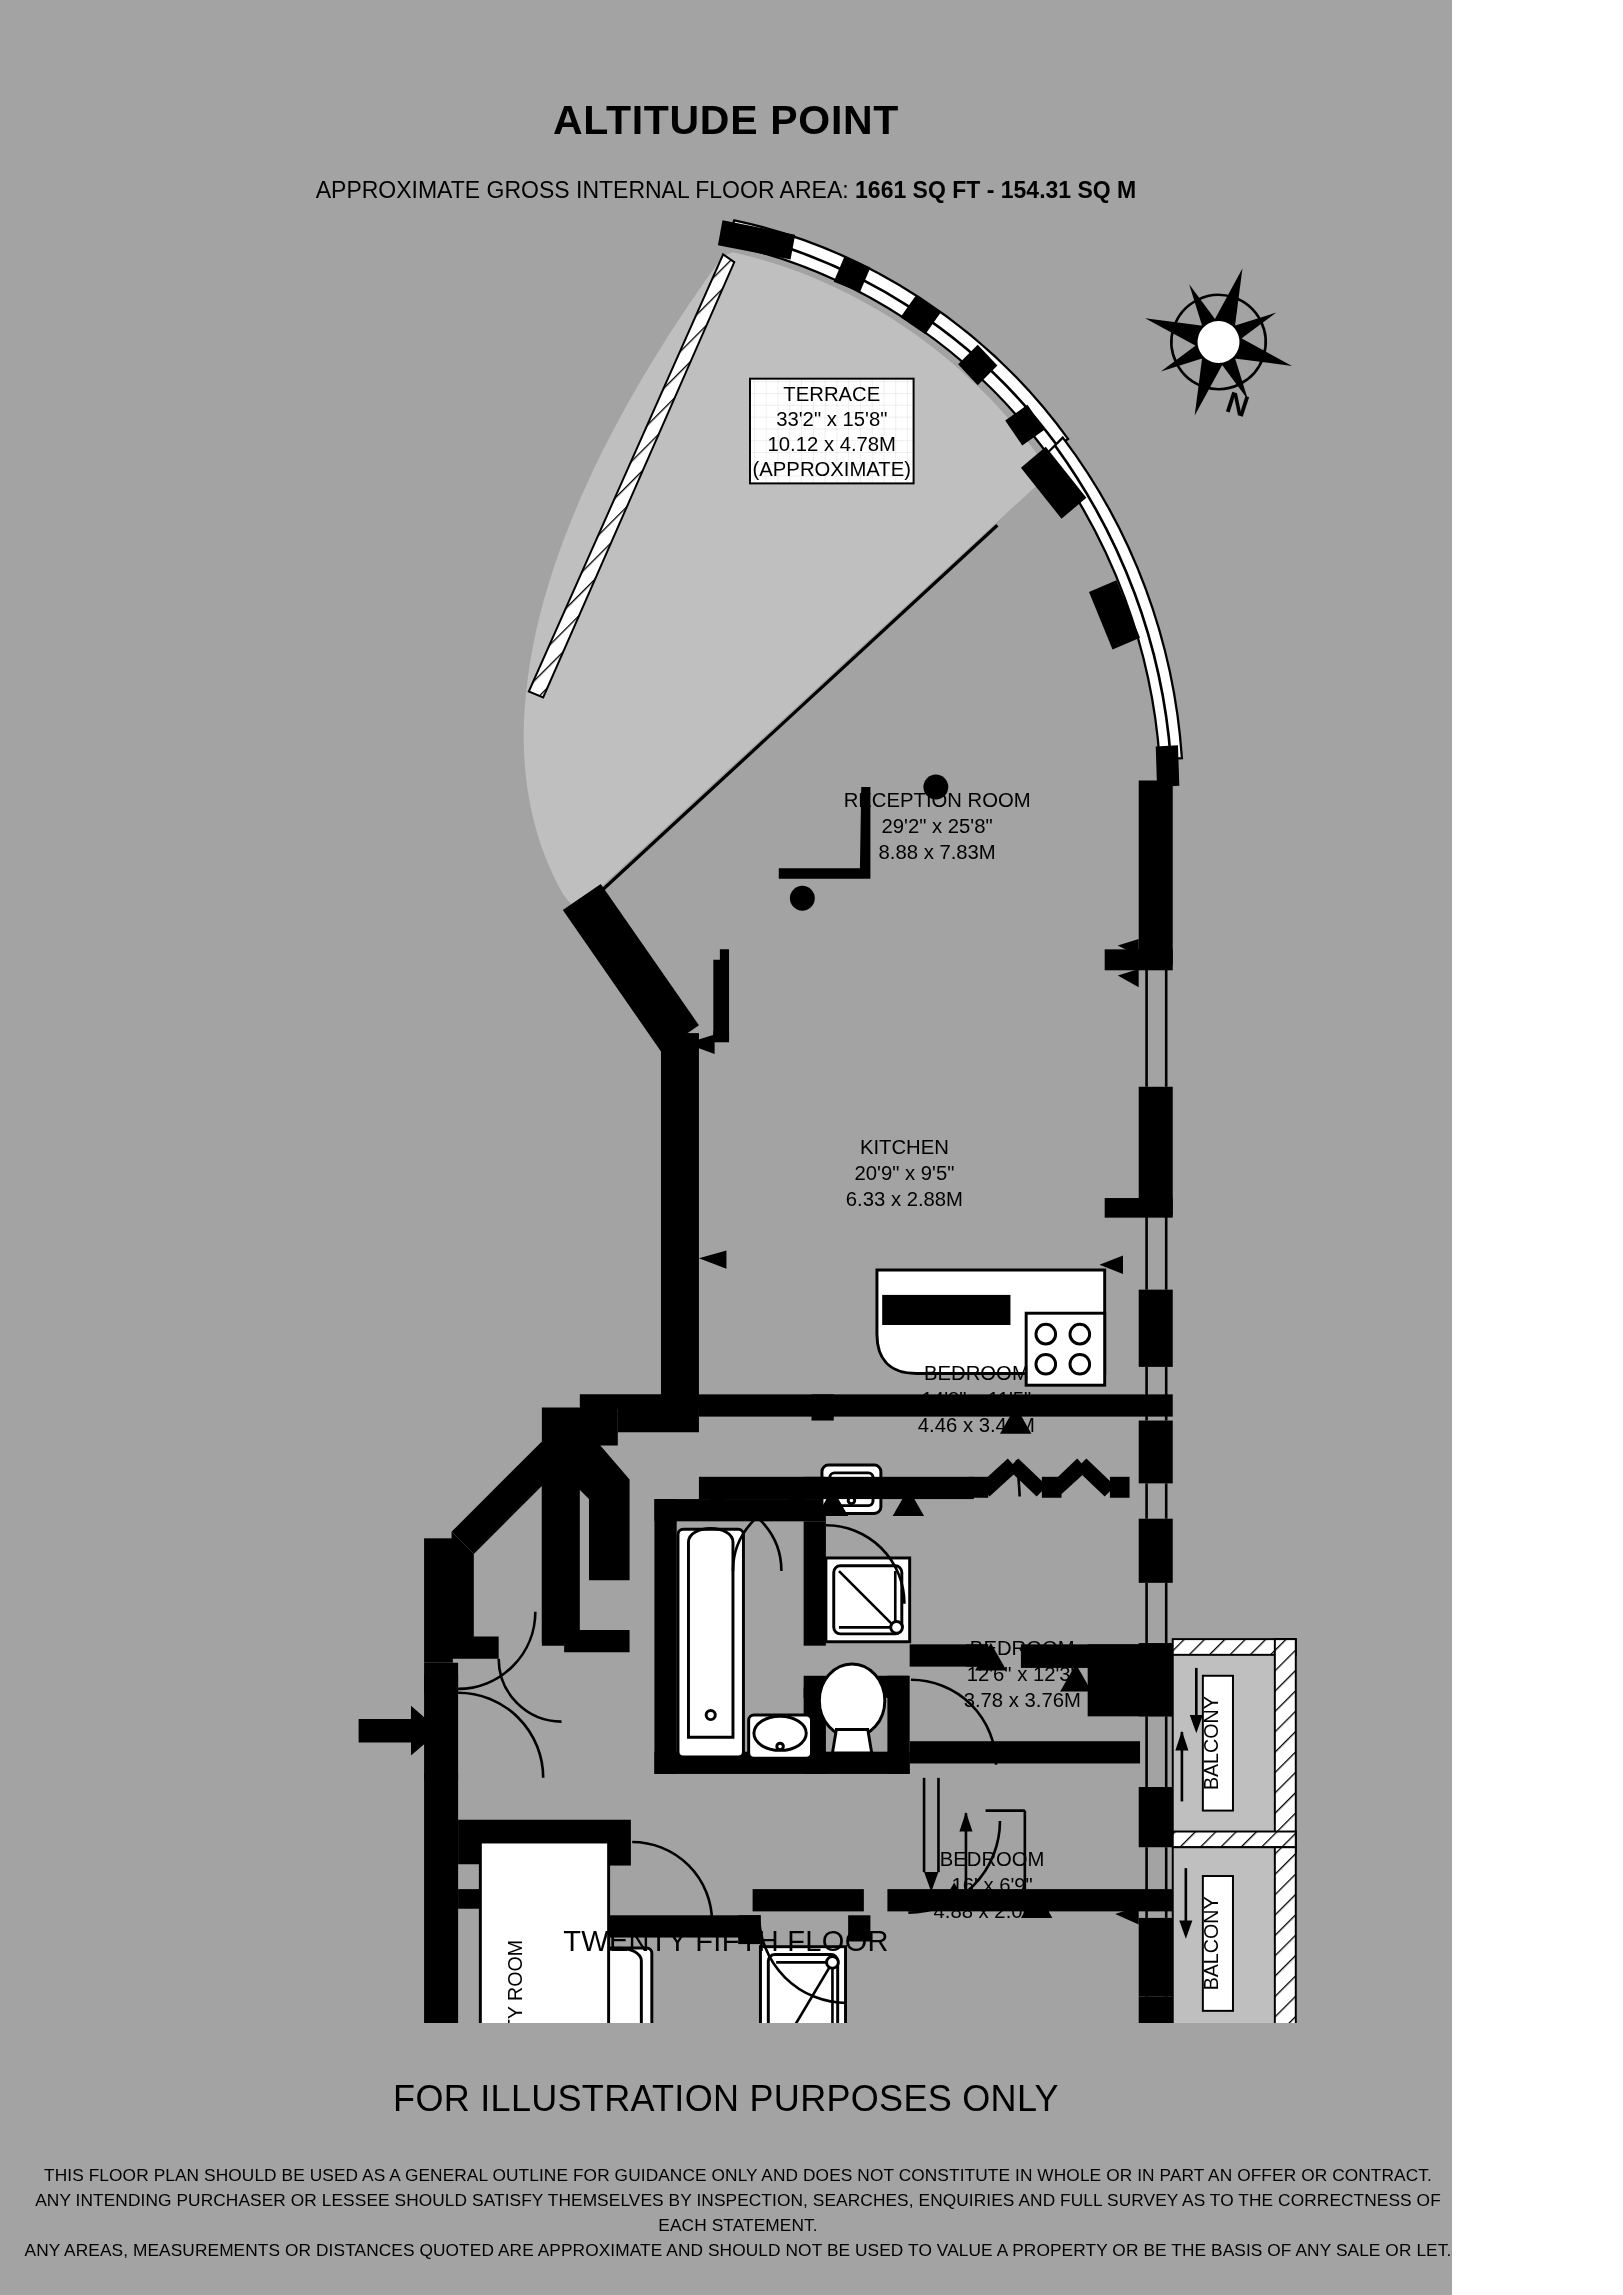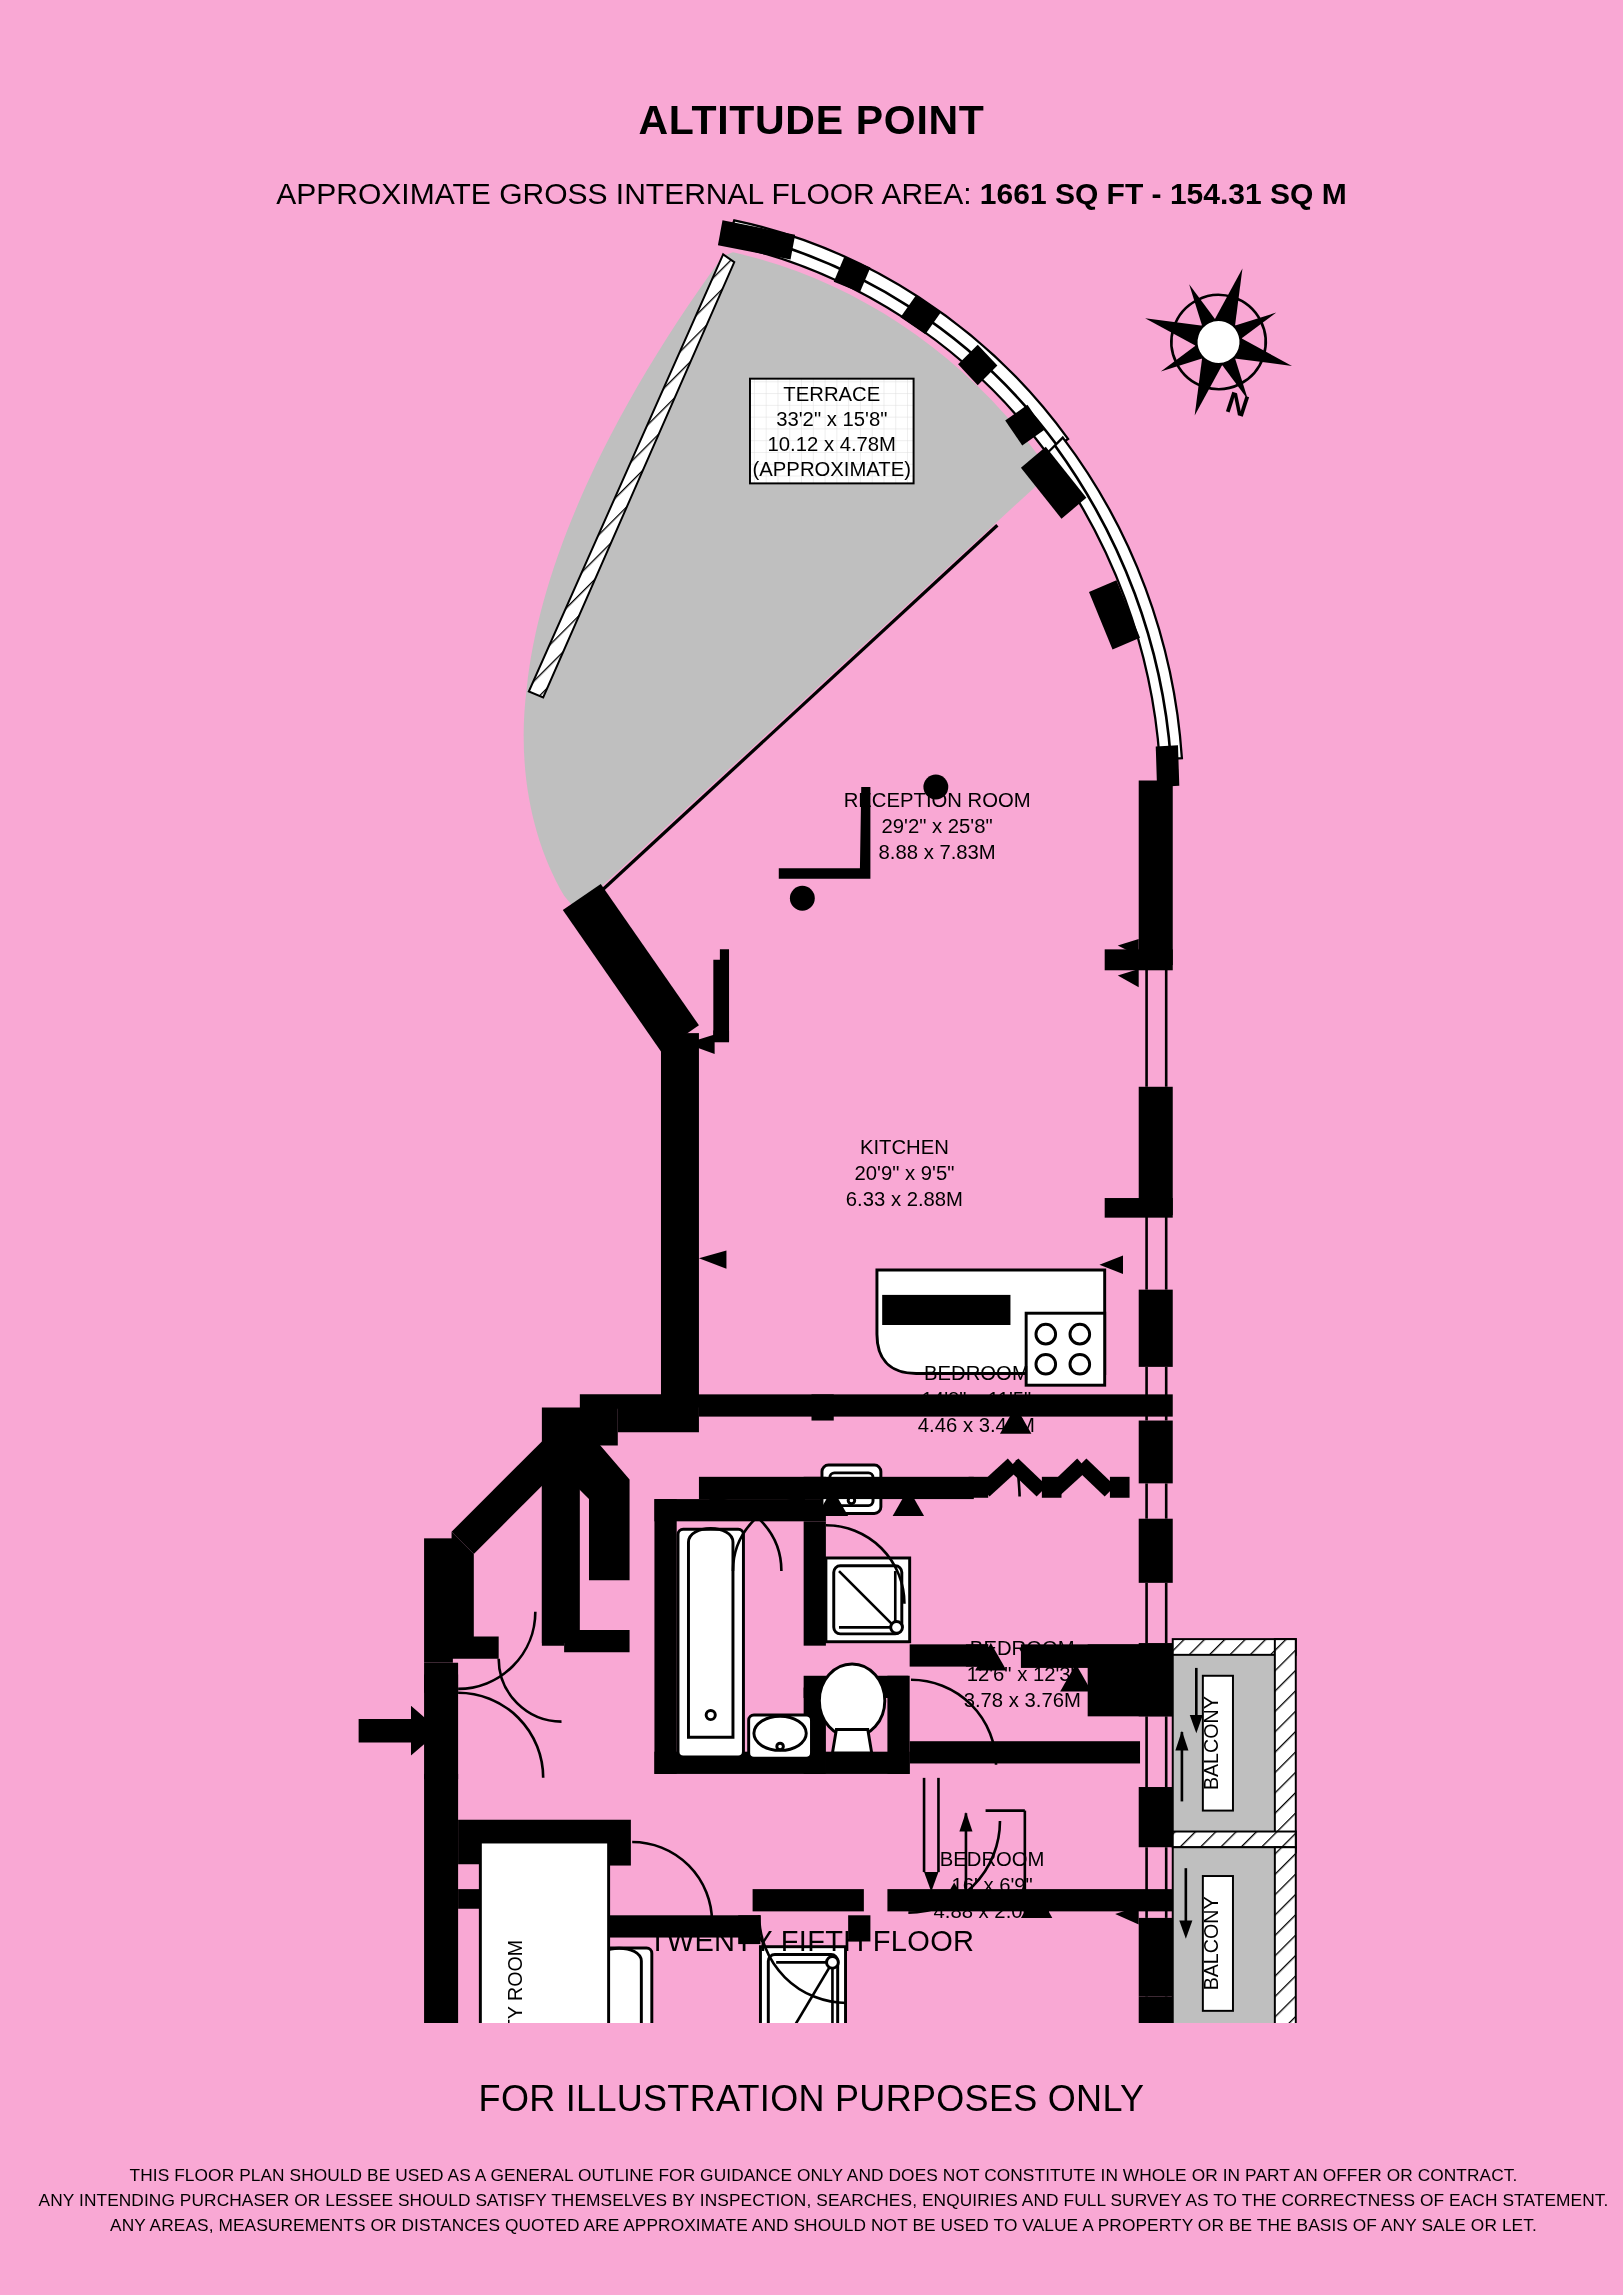--- a/index.html
+++ b/index.html
@@ -2,26 +2,26 @@
 <html style="font-size:10.5px"><head>
 <meta charset="utf-8">
 <style>
   html,body{margin:0;padding:0;background:#ffffff;}
   body{
     width:1623px;height:2295px;
     font-family:"Liberation Sans","DejaVu Sans",sans-serif;
     color:#000;
     -webkit-font-smoothing:antialiased;
   }
-  .page{position:relative;width:1623px;height:2295px;overflow:hidden;background:#f9a8d4;}
+  .page{position:relative;width:1452px;height:2295px;overflow:hidden;background:#a3a3a3;}
 
   
   .hdr{position:absolute;left:0;right:0;text-align:center;}
   #title{top:97px;font-size:41px;font-weight:bold;letter-spacing:0.7px;}
-  #area-line{top:177px;font-size:30px;font-weight:normal;letter-spacing:0px;}
+  #area-line{top:177px;font-size:23px;font-weight:normal;letter-spacing:0px;}
   #area-line .bold{font-weight:bold;}
 
   
   #floor-label{top:1925px;font-size:29px;font-weight:normal;letter-spacing:0.3px;}
   #illus-label{top:2078px;font-size:36px;font-weight:normal;letter-spacing:0.3px;}
   .disclaimer{position:absolute;left:0;right:0;text-align:center;font-size:17.3px;line-height:25px;letter-spacing:0.1px;}
   #disclaimer{top:2163px;margin-left:24px;}
 
   
   #plan-wrap{position:absolute;left:0;top:216px;width:1623px;height:1807px;}

